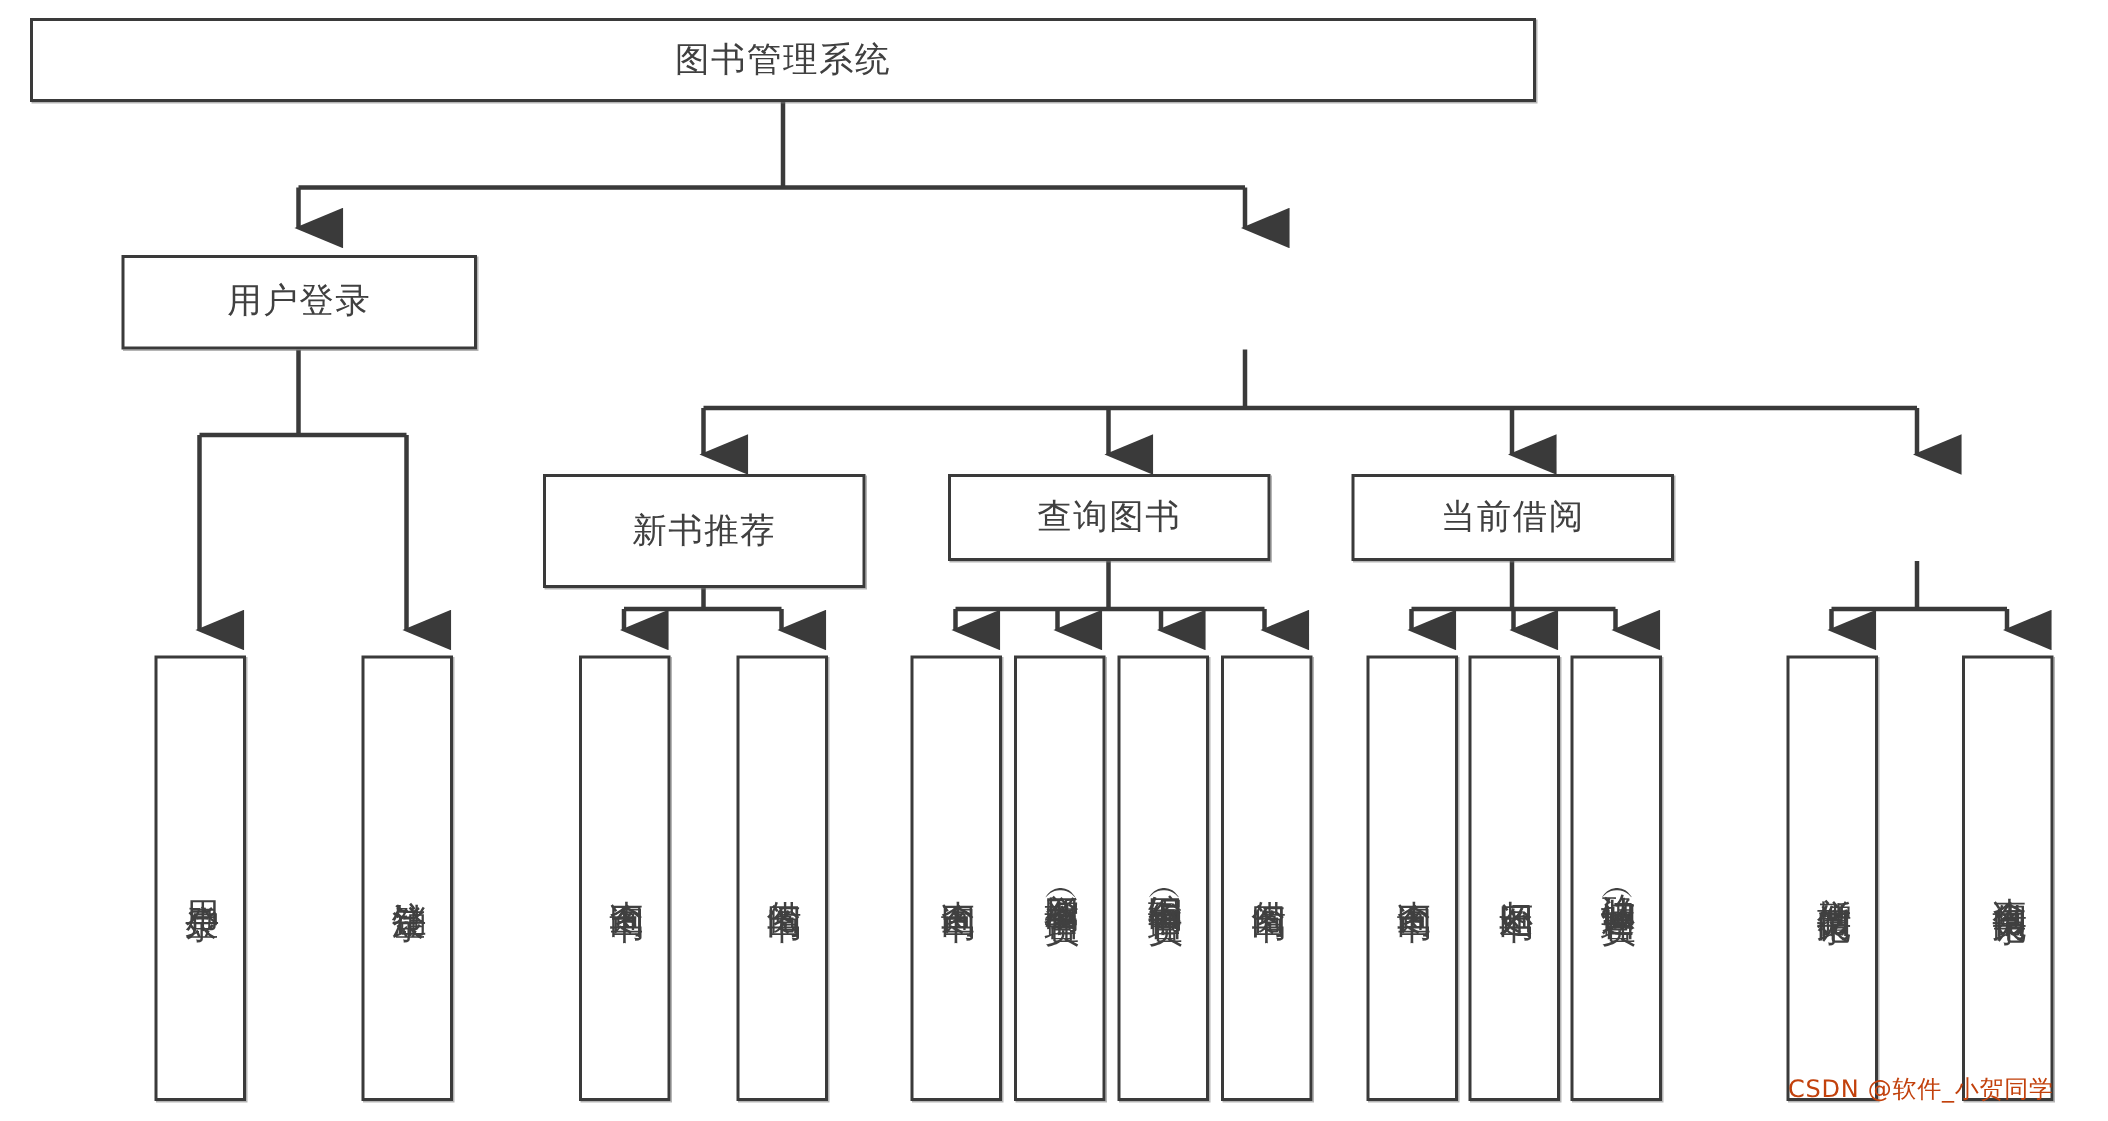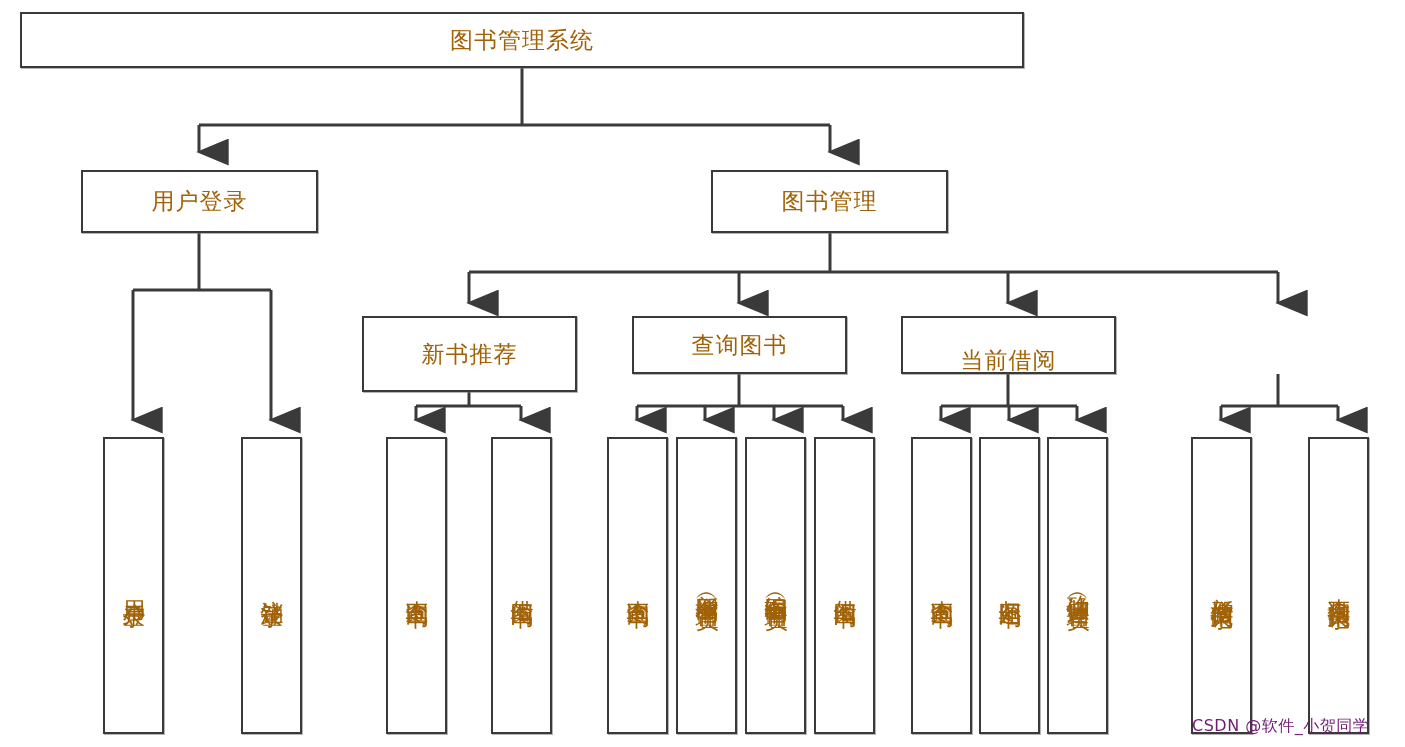--- a/index.html
+++ b/index.html
@@ -22,21 +22,21 @@
     left: 0;
     top: 0;
     width: 1405px;
     height: 747px;
   }
   .node {
     position: absolute;
     box-sizing: border-box;
     border: 2px solid #3a3a3a;
     background: #ffffff;
-    color: #a16207;
+    color: #404040;
     display: flex;
     align-items: center;
     justify-content: center;
     text-align: center;
     box-shadow: 1px 1px 0 0 rgba(120,120,120,0.55);
   }
   .node-h {
     font-size: 23px;
     letter-spacing: 1px;
     line-height: 1;
@@ -52,21 +52,21 @@
     padding: 4px 0;
   }
   .node-v > span {
     writing-mode: vertical-rl;
     text-orientation: upright;
     display: block;
   }
   .watermark {
     position: absolute;
     font-size: 16px;
-    color: #701a75;
+    color: #c2410c;
     letter-spacing: 0.5px;
     white-space: nowrap;
     user-select: none;
   }
 </style>
 </head>
 <body>
 
 <div id="canvas">
 
@@ -120,31 +120,28 @@
     </g>
   </svg>
 
   <div class="node node-h" style="left:20px; top:12px; width:1004px; height:56px;">
     <span>图书管理系统</span>
   </div>
 
   <div class="node node-h" style="left:81px; top:170px; width:237px; height:63px;">
     <span>用户登录</span>
   </div>
-  <div class="node node-h" style="left:711px; top:170px; width:237px; height:63px;">
-    <span>图书管理</span>
-  </div>
 
   <div class="node node-h" style="left:362px; top:316px; width:215px; height:76px;">
     <span>新书推荐</span>
   </div>
   <div class="node node-h" style="left:632px; top:316px; width:215px; height:58px;">
     <span>查询图书</span>
   </div>
-  <div class="node node-h" style="left:901px; top:316px; width:215px; height:58px;align-items:flex-end;">
+  <div class="node node-h" style="left:901px; top:316px; width:215px; height:58px;">
     <span>当前借阅</span>
   </div>
 
   <div class="node node-v" style="left:103px; top:437px; width:61px; height:297px;">
     <span>用户登录</span>
   </div>
   <div class="node node-v" style="left:241px; top:437px; width:61px; height:297px;">
     <span>注销登录</span>
   </div>
 

